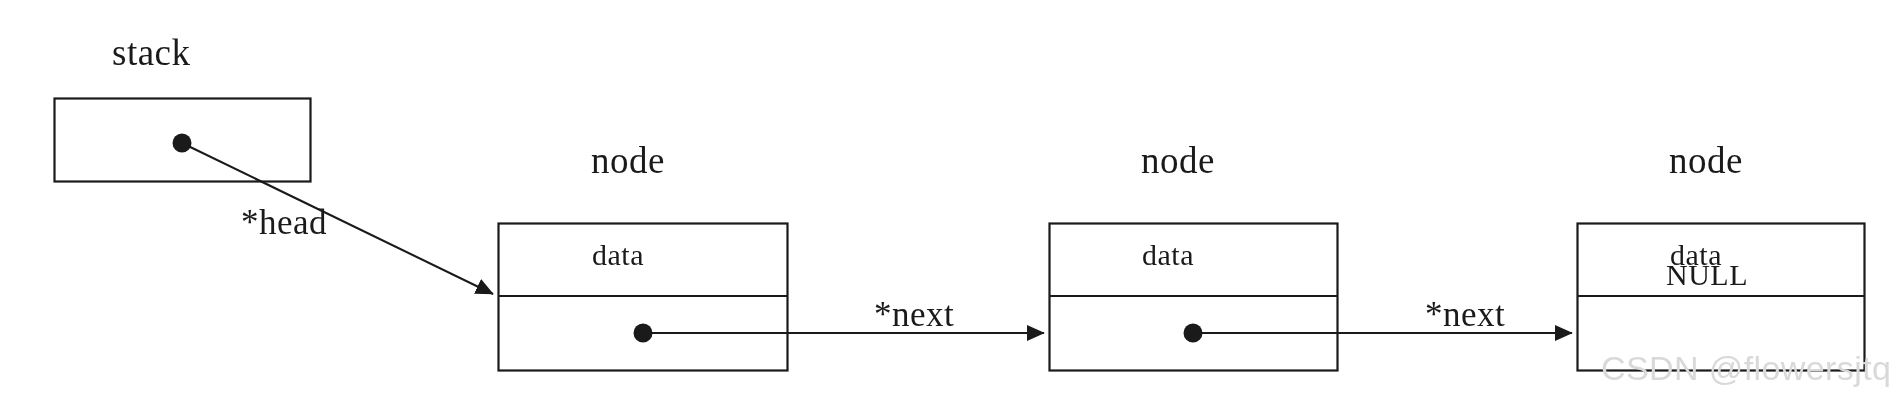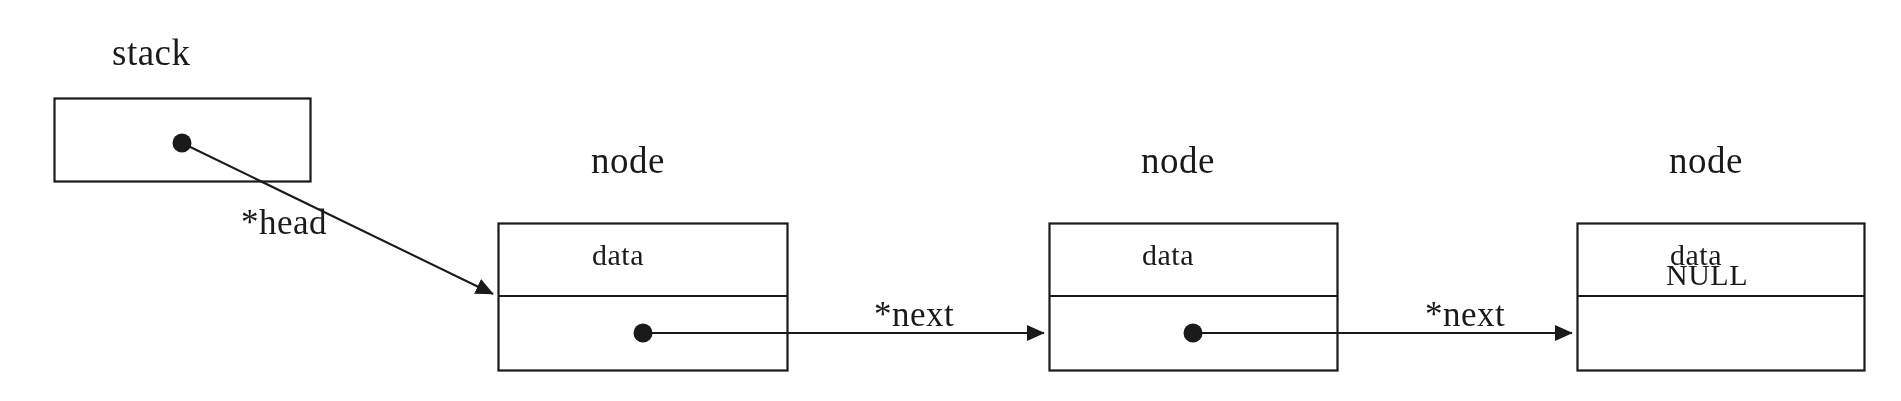--- a/index.html
+++ b/index.html
@@ -95,14 +95,15 @@
   <div class="lbl lbl-ptr" style="left:838px; top:297px;">*next</div>
 
   <div class="lbl lbl-title" style="left:1141px; top:142px;">node</div>
   <div class="lbl lbl-field" style="left:1142px; top:240px;">data</div>
   <div class="lbl lbl-ptr" style="left:1389px; top:297px;">*next</div>
 
   <div class="lbl lbl-title" style="left:1669px; top:142px;">node</div>
   <div class="lbl lbl-field" style="left:1670px; top:240px;">data</div>
   <div class="lbl lbl-field" style="left:1666px; top:260px;">NULL</div>
 
+  <div class="watermark">CSDN @flowersjtq</div>
 
 </div>
 
 </body></html>

